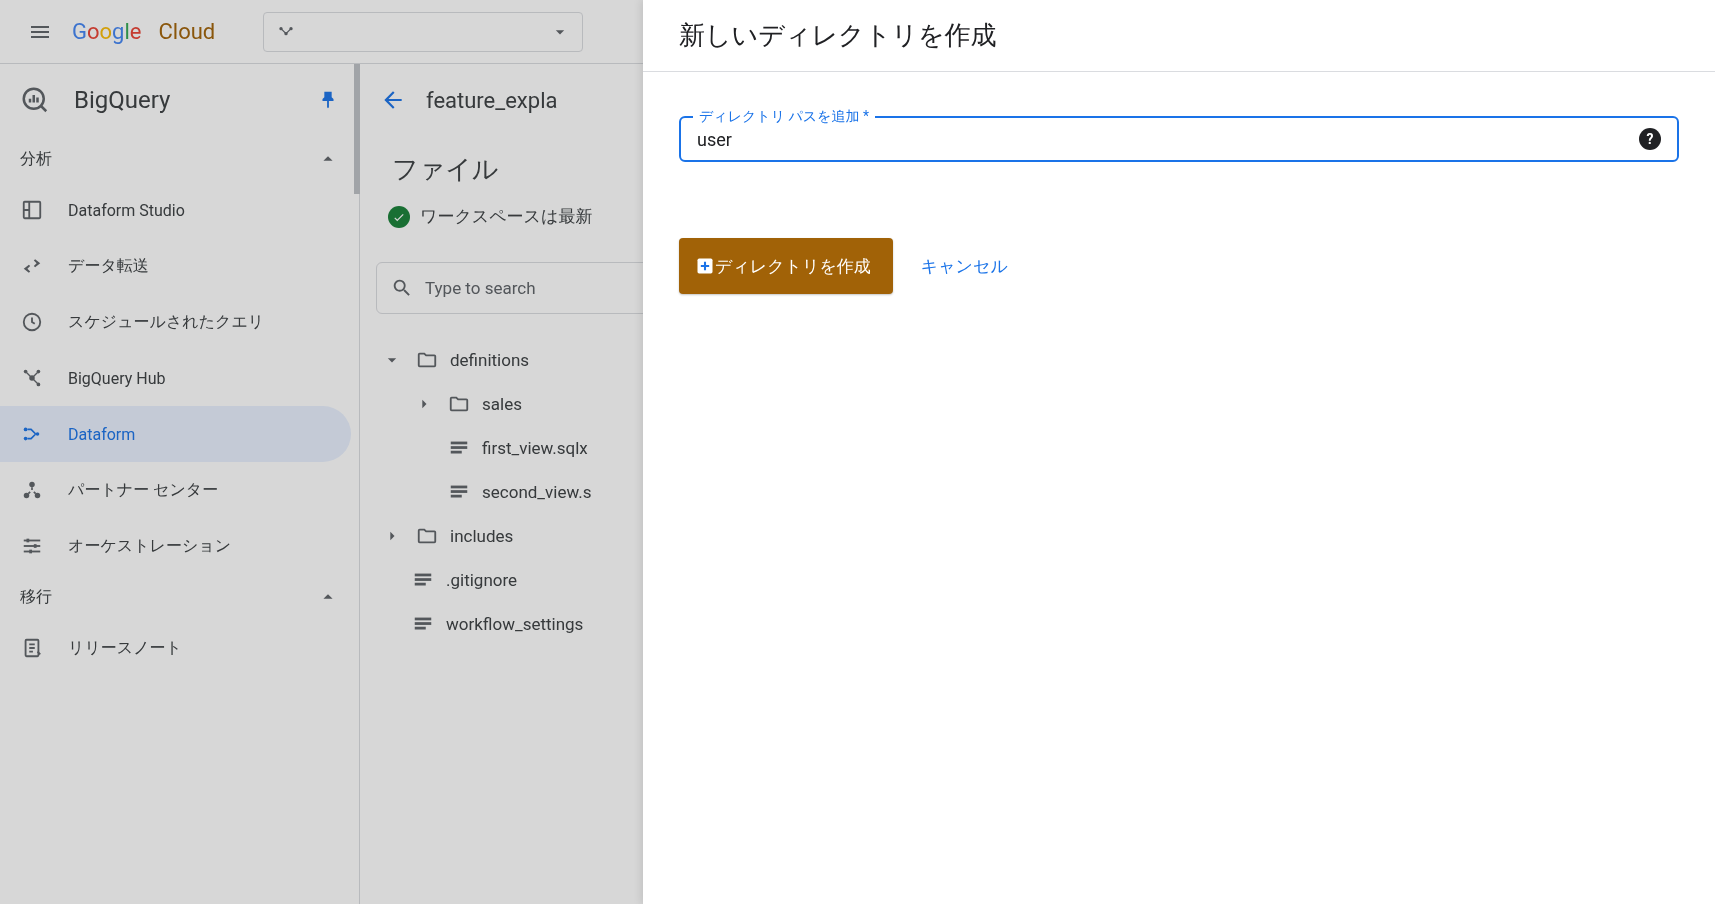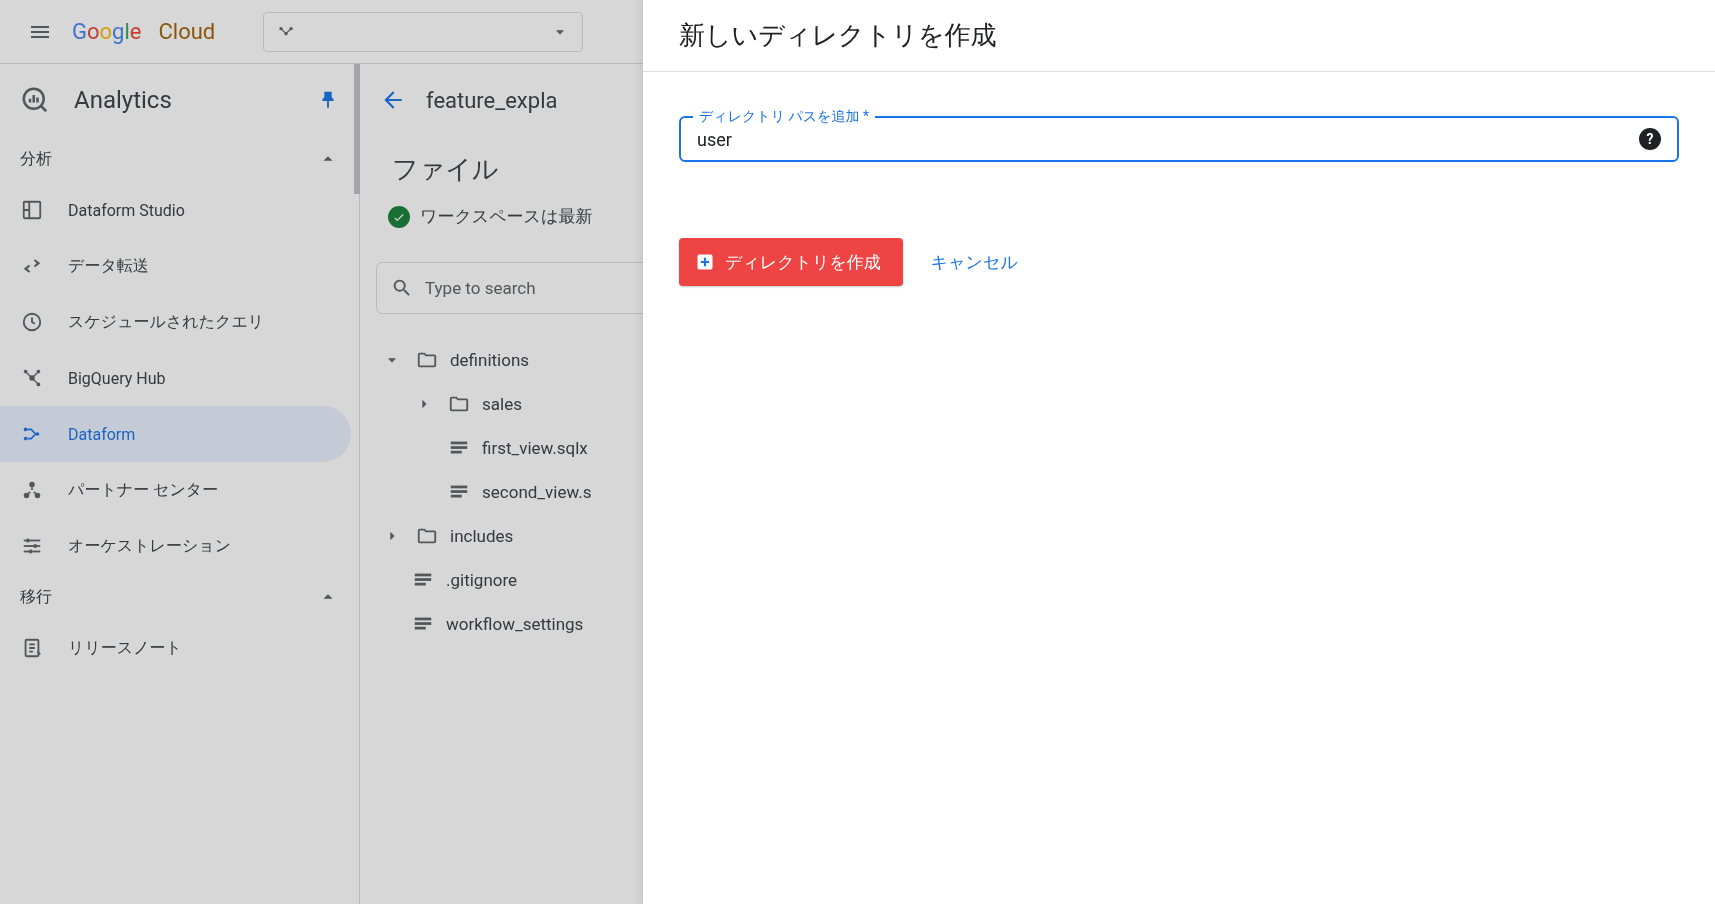--- a/index.html
+++ b/index.html
@@ -55,21 +55,21 @@
 
 .panel { position: absolute; top: 0; right: 0; bottom: 0; width: 1072px; background: #fff; box-shadow: -2px 0 8px rgba(0,0,0,0.1); display: flex; flex-direction: column; }
 .panel-header { height: 72px; display: flex; align-items: center; padding: 0 36px; border-bottom: 1px solid #dadce0; }
 .panel-title { font-size: 26px; color: #202124; }
 .panel-body { padding: 44px 36px; }
 .field-wrap { position: relative; border: 2px solid #1a73e8; border-radius: 6px; height: 46px; display: flex; align-items: center; padding: 0 16px; }
 .field-label { position: absolute; top: -10px; left: 12px; background: #fff; padding: 0 6px; font-size: 14px; color: #1a73e8; }
 .field-input { border: none; outline: none; font-size: 18px; color: #202124; flex: 1; font-family: inherit; }
 .field-help { width: 22px; height: 22px; border-radius: 50%; background: #202124; color: #fff; display:flex; align-items:center; justify-content:center; font-size:14px; font-weight:bold; }
 .actions { display: flex; align-items: center; gap: 28px; margin-top: 76px; }
-.btn-primary { background: #ef4444; color: #fff; border: none; height: 48px; padding: 0 22px 0 16px; border-radius: 4px; font-size: 17px; display: flex; align-items: center; gap: 10px; cursor: pointer; font-family: inherit; box-shadow: 0 1px 2px rgba(60,64,67,.3); }
+.btn-primary { background: #a16207; color: #fff; border: none; height: 56px; padding: 0 22px 0 16px; border-radius: 4px; font-size: 17px; display: flex; align-items: center; gap: 0; cursor: pointer; font-family: inherit; box-shadow: 0 1px 2px rgba(60,64,67,.3); }
 .btn-text { background: none; border: none; color: #1a73e8; font-size: 17px; cursor: pointer; font-family: inherit; }
 </style>
 </head>
 <body>
 
 <div class="header">
   <div class="hamburger">
     <svg width="24" height="24" viewBox="0 0 24 24" fill="#5f6368">
         <path d="M3 18h18v-2H3v2zm0-5h18v-2H3v2zm0-7v2h18V6H3z"></path>
       </svg>
@@ -95,21 +95,21 @@
 
 <div class="layout">
 
   <div class="sidebar">
     <div class="product-header">
       <svg width="30" height="30" viewBox="0 0 24 24" fill="none" stroke="#5f6368" stroke-width="2">
           <circle cx="11" cy="11" r="8"></circle>
           <path d="M17 17l4 4"></path>
           <path d="M8 11v3M11 8v6M14 10v4"></path>
         </svg>
-      <div class="product-title">Analytics</div>
+      <div class="product-title">BigQuery</div>
       <svg class="pin-icon" width="22" height="22" viewBox="0 0 24 24" fill="#1a73e8">
           <path d="M16 3v6l2 2v2h-5v7l-1 1-1-1v-7H6v-2l2-2V3h8z"></path>
         </svg>
     </div>
 
     <div class="section-header">
       <span>分析</span>
       <svg width="22" height="22" viewBox="0 0 24 24" fill="#5f6368">
           <path d="M7 14l5-5 5 5z"></path>
         </svg>

